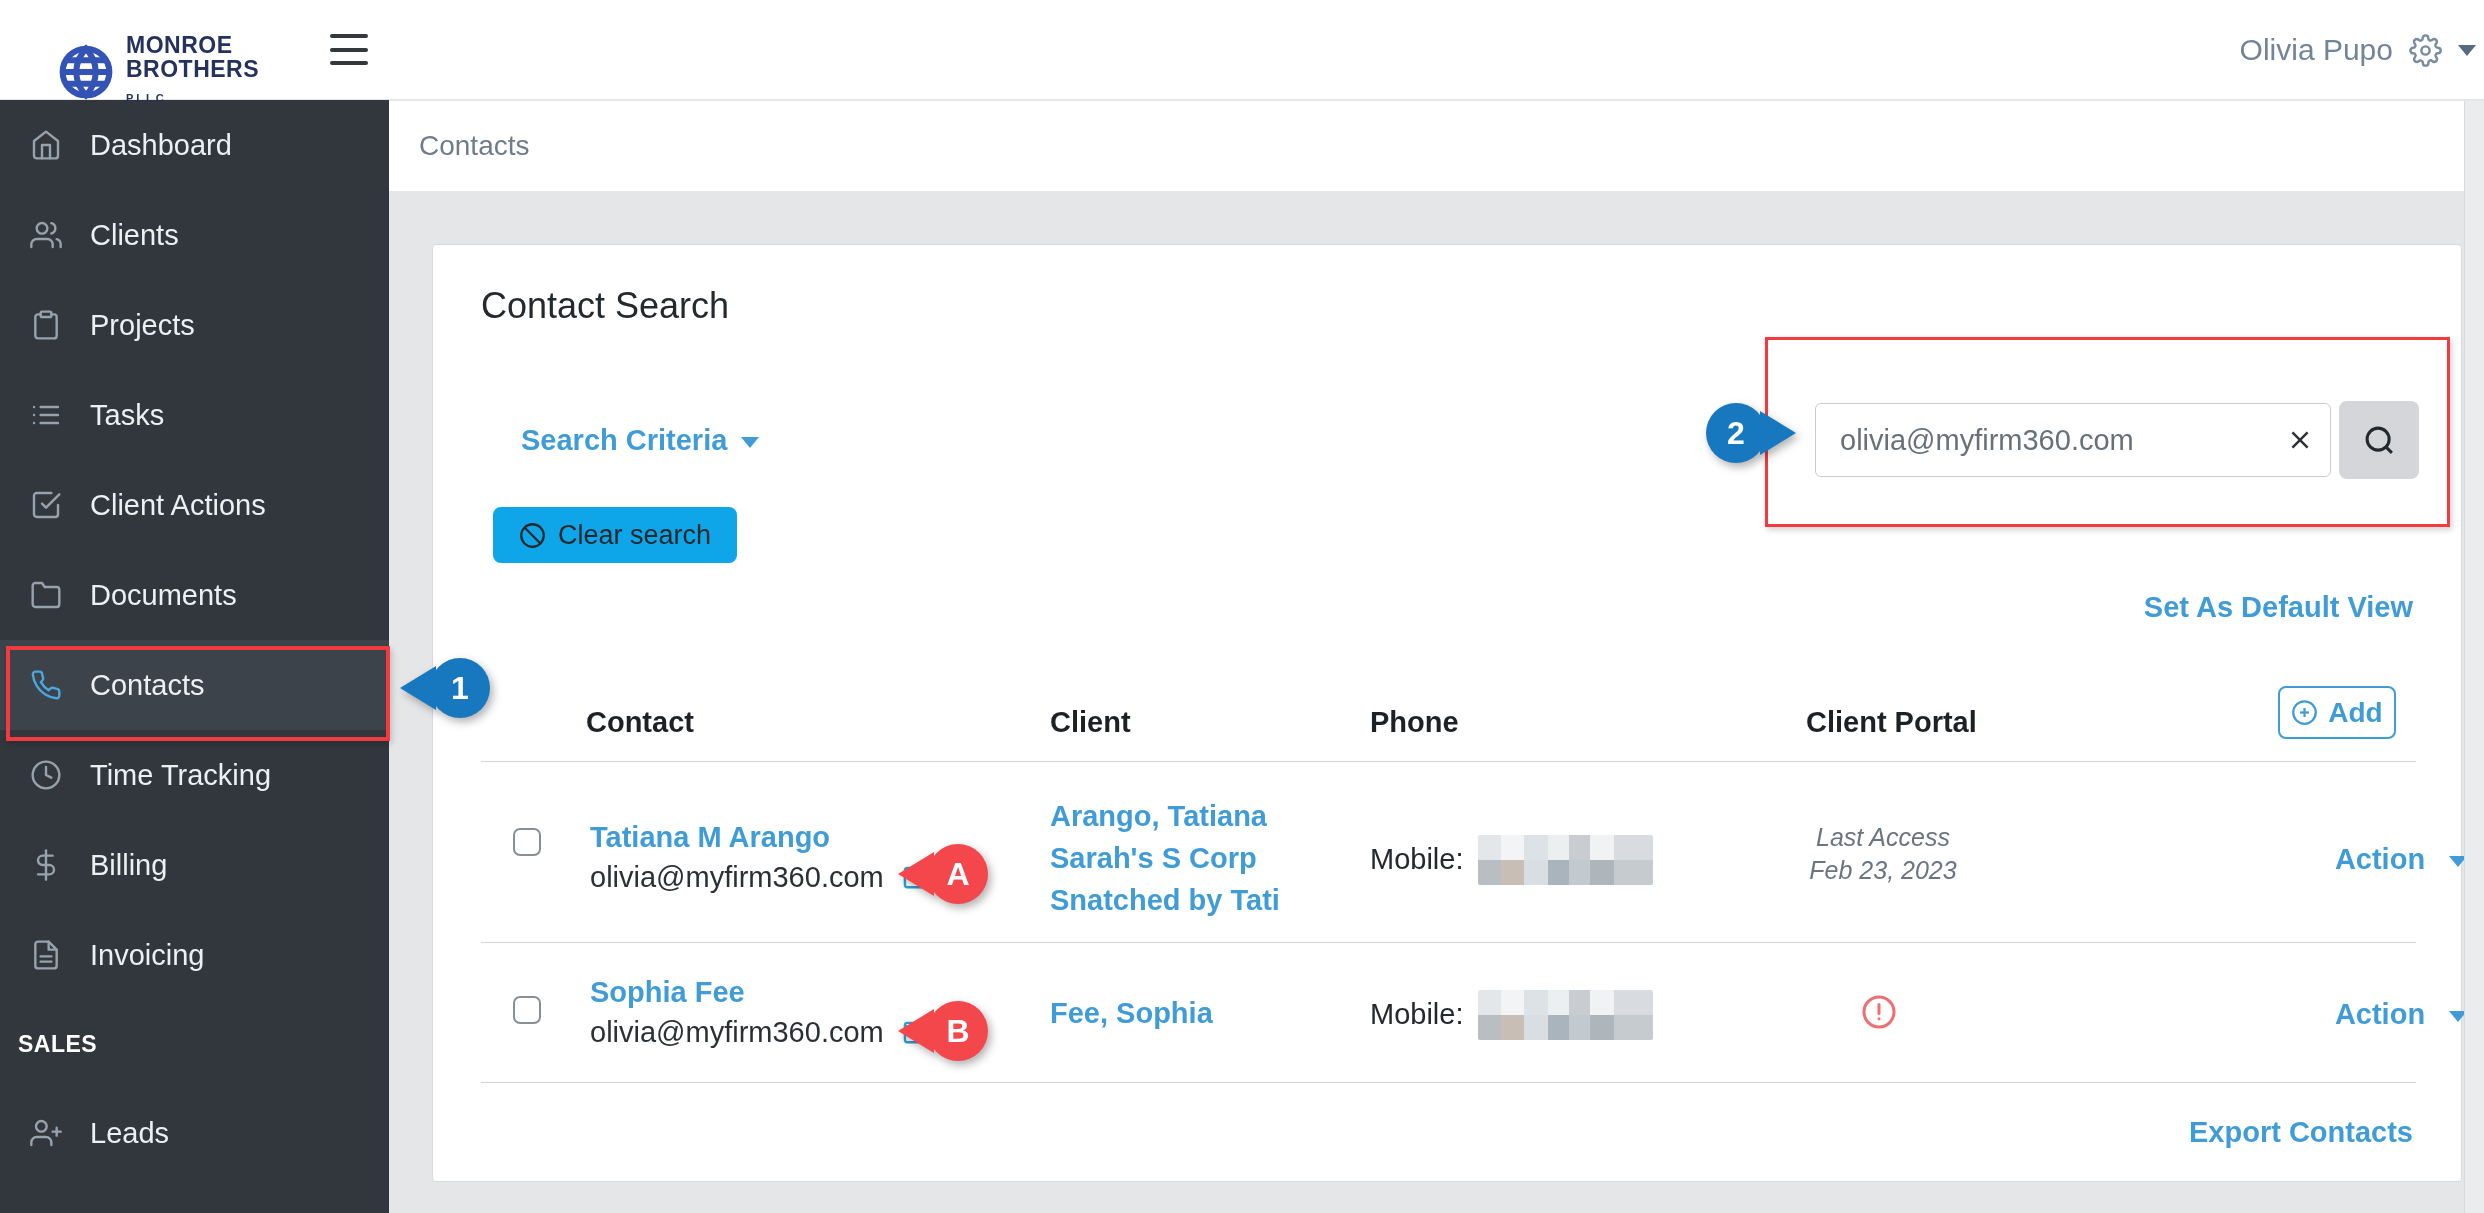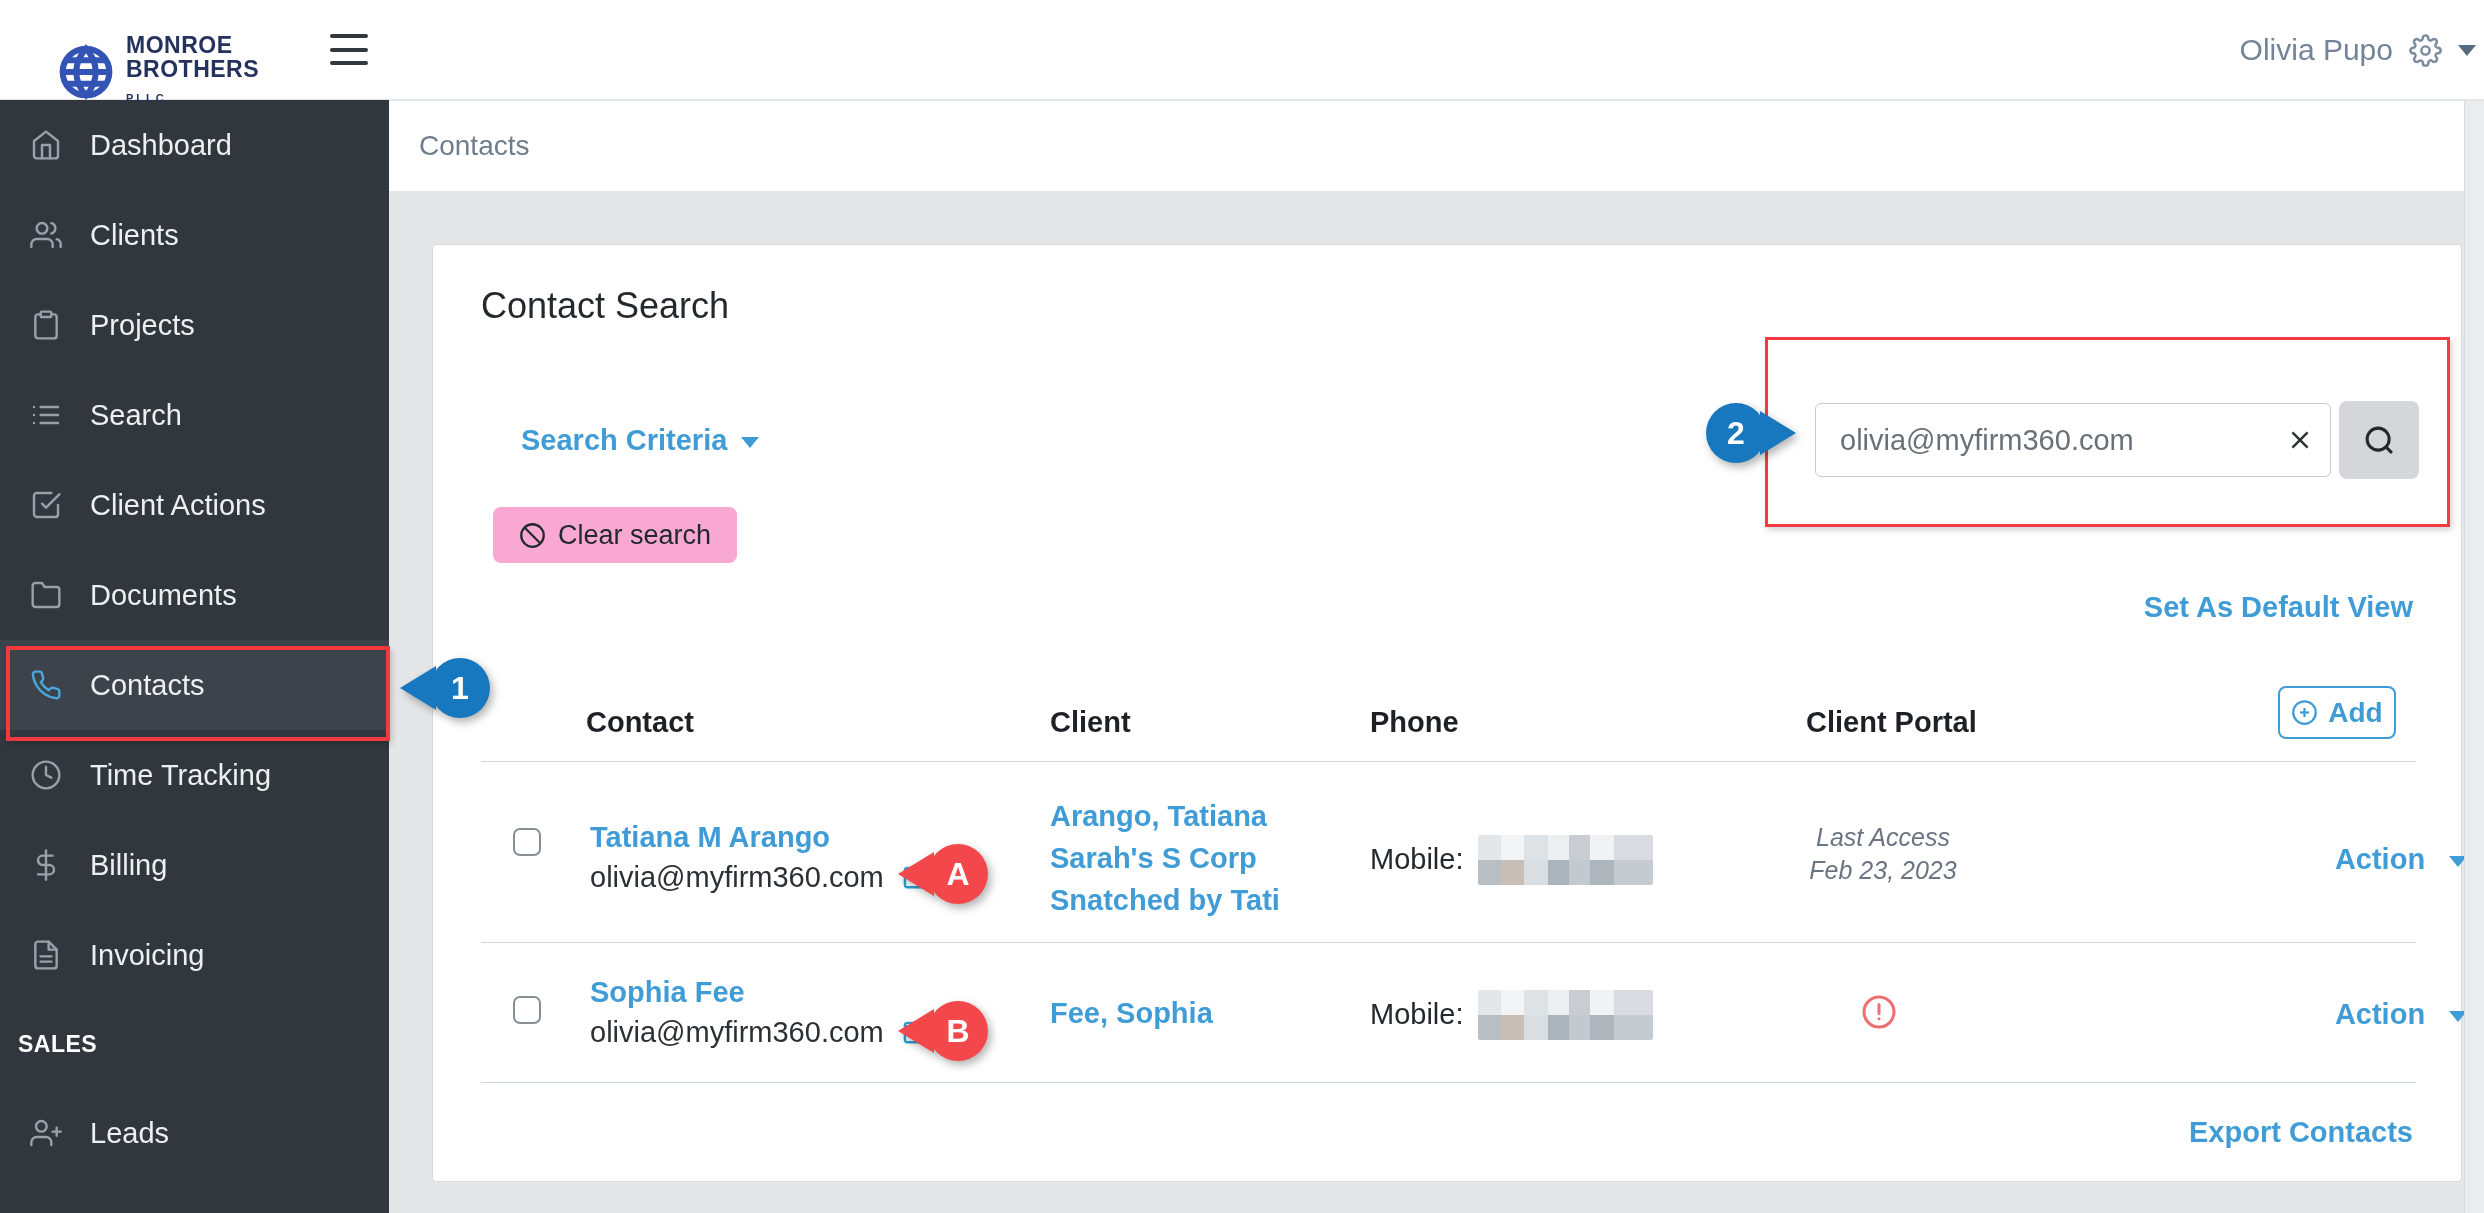--- a/index.html
+++ b/index.html
@@ -35,21 +35,21 @@
   #breadcrumb { position:absolute; left:389px; top:101px; width:2095px; height:90px; background:#fff; display:flex; align-items:center; padding-left:30px; }
   .breadcrumb-text { font-size:28px; color:#6f7d8a; }
   #content { position:absolute; left:389px; top:191px; width:2095px; height:1022px; background:#e5e6e8; }
   .right-strip { position:absolute; right:0; top:101px; width:20px; height:1112px; background:#ebecee; border-left:1px solid #d8dadd; z-index:15; }
 
   
   #card { position:absolute; left:432px; top:244px; width:2030px; height:938px; background:#fff; border:1px solid #d7dadd; border-radius:4px; z-index:12; }
   .panel-title { position:absolute; left:48px; top:40px; font-size:36px; font-weight:500; color:#24292e; }
   .criteria { position:absolute; left:88px; top:179px; font-size:29px; font-weight:600; color:#3f9cd6; display:flex; align-items:center; gap:14px; cursor:pointer; }
   .criteria .tri { border-top-color:#3f9cd6; border-left-width:9px; border-right-width:9px; border-top-width:11px; margin-top:3px; }
-  .clear-btn { position:absolute; left:60px; top:262px; height:56px; padding:0 26px; background:#f9a8d4; border:none; border-radius:8px; display:flex; align-items:center; gap:12px; font-size:27px; color:#23282c; font-family:inherit; cursor:pointer; }
+  .clear-btn { position:absolute; left:60px; top:262px; height:56px; padding:0 26px; background:#0ea5e9; border:none; border-radius:8px; display:flex; align-items:center; gap:12px; font-size:27px; color:#23282c; font-family:inherit; cursor:pointer; }
   .clear-btn svg { width:27px; height:27px; stroke:#23282c; stroke-width:2; fill:none; }
 
   .search-wrap { position:absolute; left:1382px; top:158px; width:516px; height:74px; }
   .search-input { width:100%; height:100%; border:1px solid #c6ccd2; border-radius:6px; padding:0 64px 0 24px; font-size:29px; color:#68717a; font-family:inherit; outline:none; background:#fff; }
   .input-x { position:absolute; right:18px; top:50%; transform:translateY(-50%); width:26px; height:26px; cursor:pointer; }
   .input-x svg { width:26px; height:26px; stroke:#2b3035; stroke-width:2.2; }
   .search-btn { position:absolute; left:1906px; top:156px; width:80px; height:78px; background:#d4d6d9; border:none; border-radius:8px; display:flex; align-items:center; justify-content:center; cursor:pointer; }
   .search-btn svg { width:33px; height:33px; stroke:#23282c; stroke-width:2.2; fill:none; }
 
   .set-default { position:absolute; right:48px; top:346px; font-size:29px; font-weight:600; color:#3f9cd6; cursor:pointer; }
@@ -154,21 +154,21 @@
     </div>
     <div class="nav-item">
       <svg viewBox="0 0 24 24">
           <line x1="8" y1="6" x2="21" y2="6"></line>
           <line x1="8" y1="12" x2="21" y2="12"></line>
           <line x1="8" y1="18" x2="21" y2="18"></line>
           <line x1="3" y1="6" x2="3.01" y2="6"></line>
           <line x1="3" y1="12" x2="3.01" y2="12"></line>
           <line x1="3" y1="18" x2="3.01" y2="18"></line>
         </svg>
-      <span class="nav-label">Search</span>
+      <span class="nav-label">Tasks</span>
     </div>
     <div class="nav-item">
       <svg viewBox="0 0 24 24">
           <polyline points="9 11 12 14 22 4"></polyline>
           <path d="M21 12v7a2 2 0 0 1-2 2H5a2 2 0 0 1-2-2V5a2 2 0 0 1 2-2h11"></path>
         </svg>
       <span class="nav-label">Client Actions</span>
     </div>
     <div class="nav-item">
       <svg viewBox="0 0 24 24">

